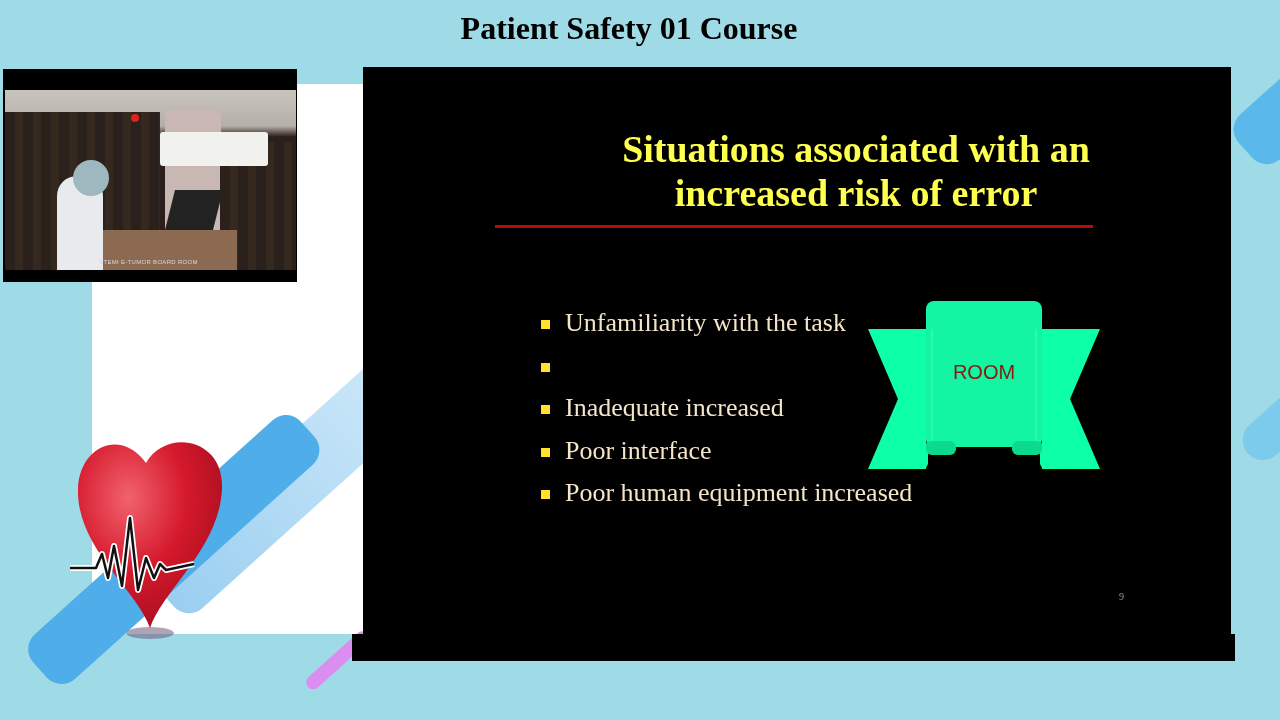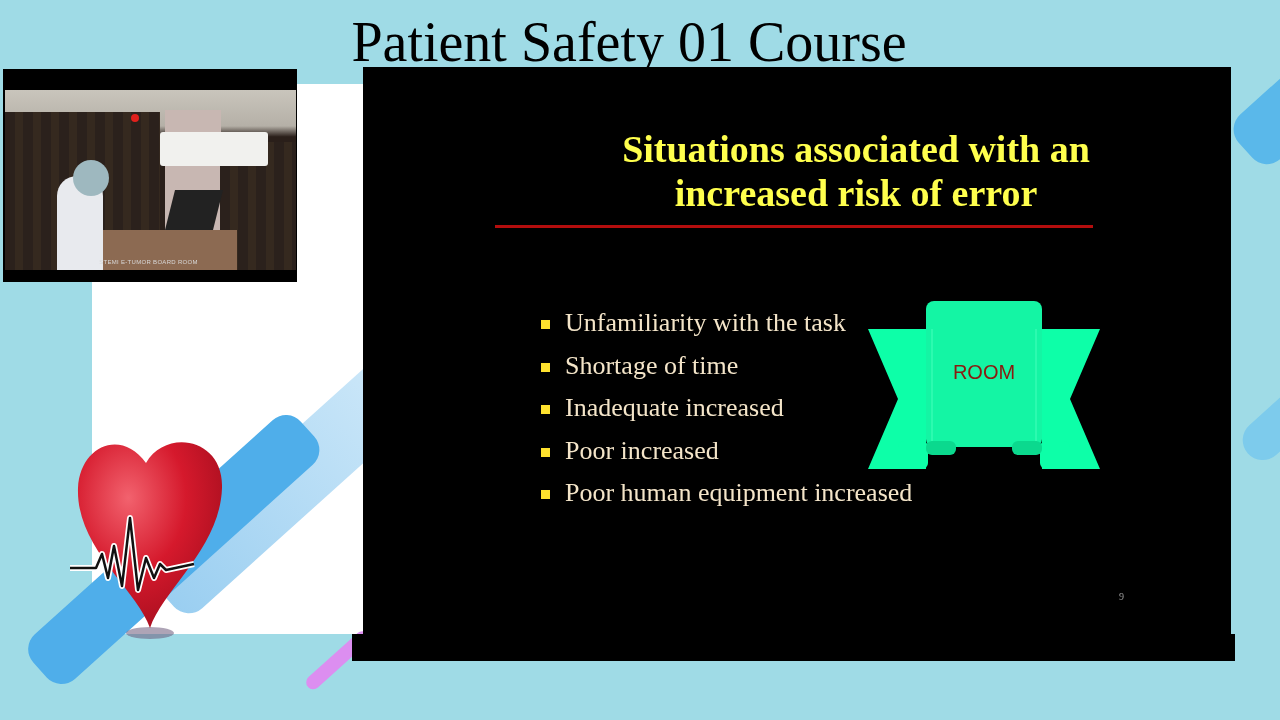--- a/index.html
+++ b/index.html
@@ -7,21 +7,21 @@
     .abs { position:absolute; }
     #white-card { left:92px; top:84px; width:272px; height:550px; background:#ffffff; }
     .stripe { position:absolute; border-radius:20px; }
     #stripe-blue-top { left:70px; top:250px; width:90px; height:28px; background:#4f8fe0; transform:rotate(-40deg); transform-origin:left center; }
     #stripe-light { left:110px; top:420px; width:420px; height:70px; background:linear-gradient(90deg,#8fc9ef,#d9eefb); transform:rotate(-42deg); opacity:0.9; }
     #stripe-blue-bottom { left:40px; top:640px; width:360px; height:60px; background:#4faeea; transform:rotate(-42deg); transform-origin:left center; }
     #stripe-purple { left:308px; top:680px; width:80px; height:14px; background:#dc8ef0; transform:rotate(-42deg); transform-origin:left center; }
     #stripe-right-1 { left:1230px; top:80px; width:120px; height:60px; background:#5ab8ea; transform:rotate(-42deg); }
     #stripe-right-2 { left:1235px; top:400px; width:100px; height:40px; background:#7dcbec; transform:rotate(-42deg); }
 
-    #page-title { left:0; width:1258px; top:10px; text-align:center; font-family:"Liberation Serif", serif; font-weight:normal; font-size:56px; color:#000; }
+    #page-title { left:0; width:1258px; top:10px; text-align:center; font-family:"Liberation Serif", serif; font-weight:bold; font-size:32px; color:#000; }
 
     #webcam { left:3px; top:69px; width:294px; height:213px; background:#000; overflow:hidden; }
     #webcam .scene { position:absolute; left:2px; top:21px; width:291px; height:180px; background:linear-gradient(180deg,#c9c5bc 0%, #b5b0a7 20%, #2a1f1a 26%, #2a1f1a 100%); }
     #webcam .curtain-l { position:absolute; left:0; top:22px; width:155px; height:158px; background:repeating-linear-gradient(90deg,#2b211c 0 10px,#35291f 10px 18px); }
     #webcam .curtain-r { position:absolute; left:215px; top:52px; width:76px; height:128px; background:repeating-linear-gradient(90deg,#2b211c 0 10px,#35291f 10px 18px); }
     #webcam .pillar { position:absolute; left:160px; top:20px; width:56px; height:160px; background:#c8b7b2; }
     #webcam .ac { position:absolute; left:155px; top:42px; width:108px; height:34px; background:#f1f1ee; border-radius:3px; }
     #webcam .podium { position:absolute; left:82px; top:140px; width:150px; height:40px; background:#8c6a52; }
     #webcam .laptop { position:absolute; left:165px; top:100px; width:48px; height:40px; background:#222; transform:skewX(-14deg); }
     #webcam .person { position:absolute; left:52px; top:86px; width:46px; height:94px; background:#e8eaee; border-radius:20px 20px 0 0; }
@@ -86,23 +86,23 @@
 <div class="abs" id="slide-bottom"></div>
 <div class="abs" id="slide">
   <div class="abs" id="slide-title">
     <div>Situations associated with an</div>
     <div>increased risk of error</div>
   </div>
   <div class="abs" id="slide-rule"></div>
 
   <ul class="abs" id="bullets">
     <li><span class="sq"></span><span>Unfamiliarity with the task</span></li>
-    <li><span class="sq"></span><span>Shortage of time</span></li>
+    <li><span class="sq"></span></li>
     <li><span class="sq"></span><span>Inadequate increased</span></li>
-    <li><span class="sq"></span><span>Poor increased</span></li>
+    <li><span class="sq"></span><span>Poor interface</span></li>
     <li><span class="sq"></span><span>Poor human equipment increased</span></li>
   </ul>
 
   <div class="abs" id="halt-banner">
     <svg width="232" height="170" viewBox="0 0 232 170">
       <polygon points="0,28 58,28 58,168 30,168 30,168 0,168 30,98" fill="#0dffa8"></polygon>
       <polygon points="232,28 174,28 174,168 202,168 232,168 202,98" fill="#0dffa8"></polygon>
       <rect x="30" y="140" width="30" height="28" rx="6" fill="#0dffa8"></rect>
       <rect x="172" y="140" width="30" height="28" rx="6" fill="#0dffa8"></rect>
       <rect x="58" y="0" width="116" height="146" rx="8" fill="#14f5a4"></rect>

